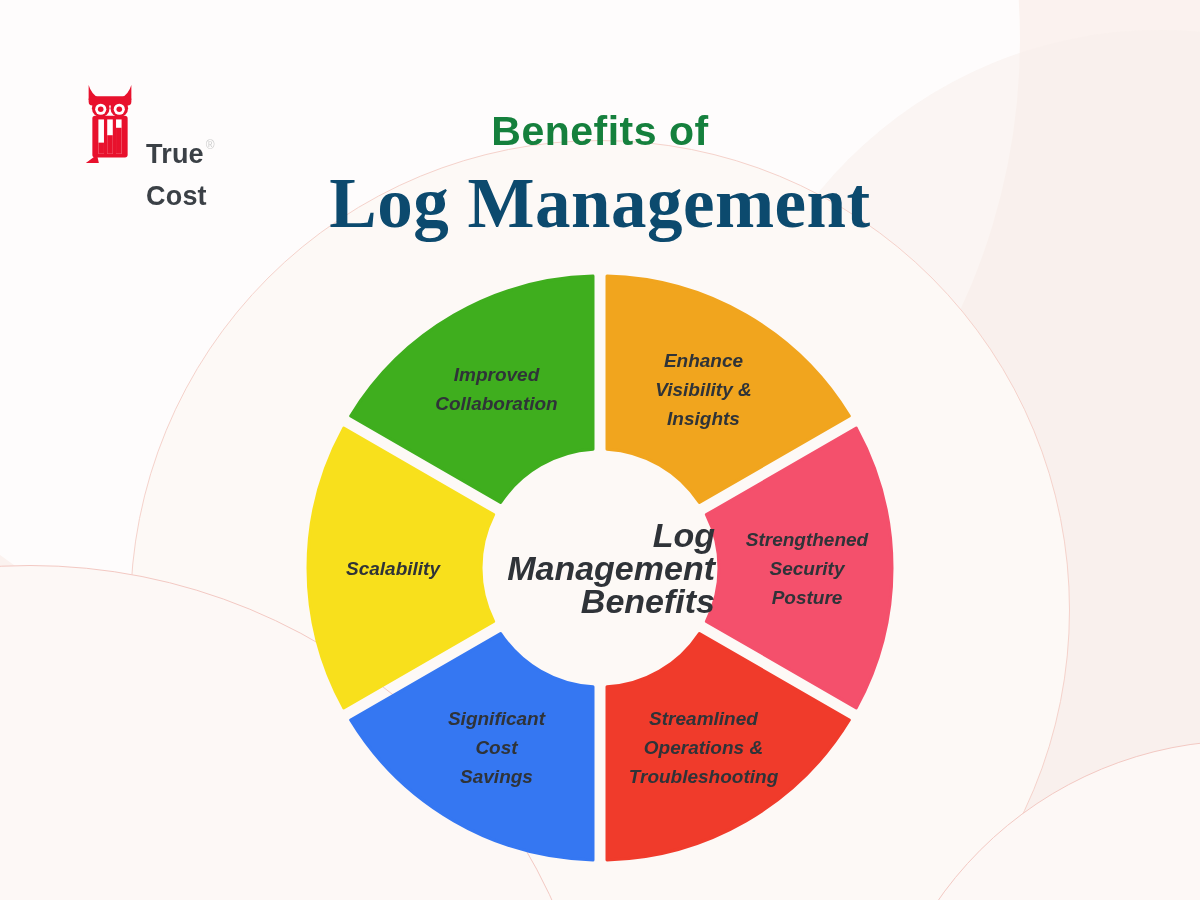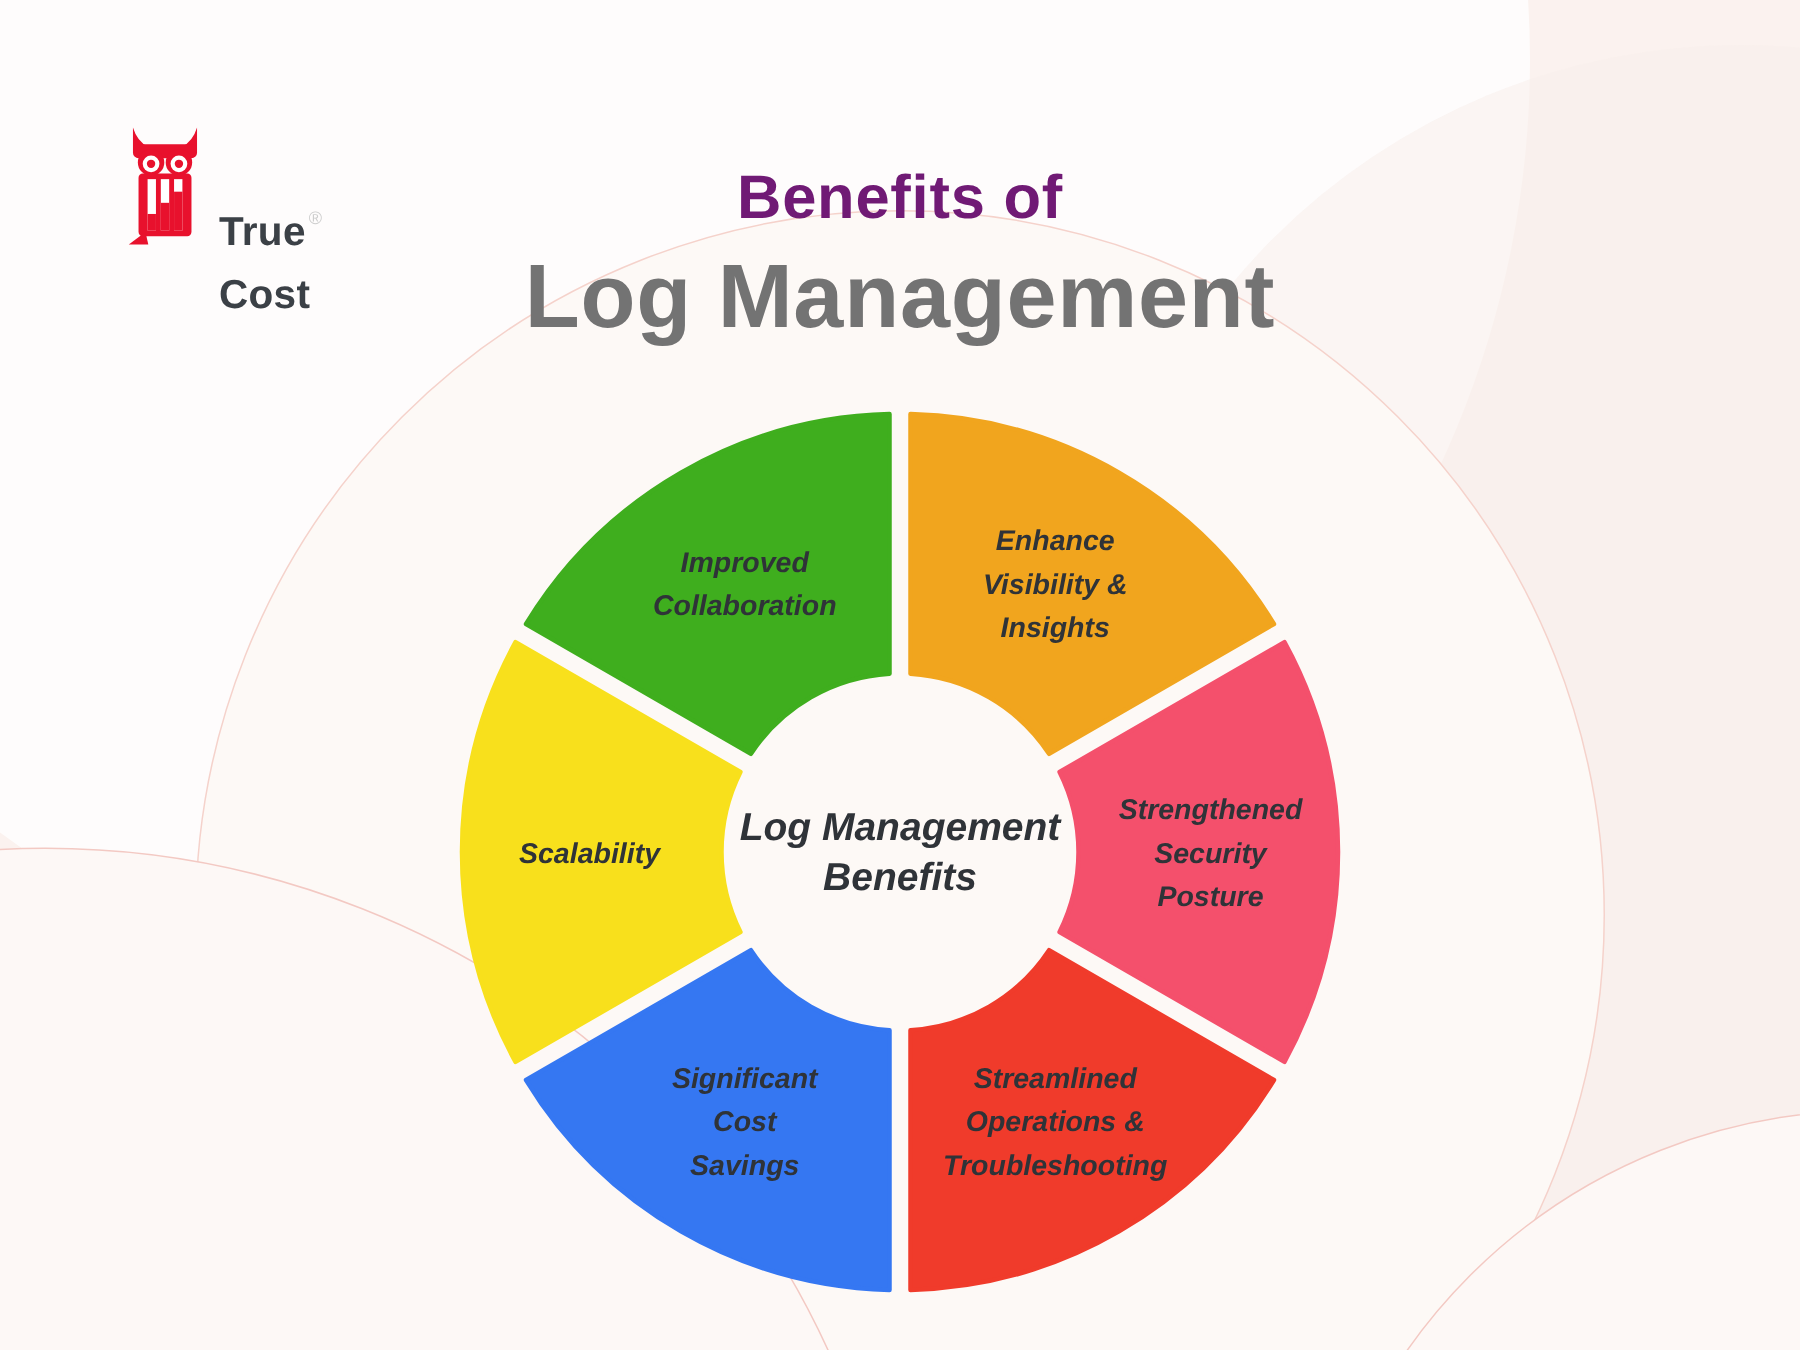--- a/index.html
+++ b/index.html
@@ -51,33 +51,33 @@
     font-weight: 700; font-size: 27px; line-height: 42px;
     color: #3b4046; letter-spacing: 0.2px;
   }
   .wordmark .tm {
     font-size: 12px; color: #cdcdcd; font-weight: 400;
     vertical-align: 14px; margin-left: 2px;
   }
   
   .title-block { position: absolute; left: 0; top: 108px; width: 1200px; text-align: center; }
   .title-eyebrow {
-    font-size: 41px; font-weight: 700; color: #701a75; letter-spacing: 0.5px;
+    font-size: 41px; font-weight: 700; color: #15803d; letter-spacing: 0.5px;
   }
   .title-main {
     margin-top: 8px;
-    font-size: 60px; font-weight: 700; color: #737373; letter-spacing: 0.5px;
+    font-size: 71px; font-weight: 700; color: #0c4a6e; letter-spacing: 0.5px; font-family: Liberation Serif, serif;
   }
   
   .wheel-wrap { position: absolute; left: 290px; top: 258px; width: 620px; height: 620px; font-style: italic; }
   .wheel-center {
     position: absolute; left: 310px; top: 310px;
     width: 230px; transform: translate(-50%, -50%);
-    text-align: center;
-    font-size: 26px; line-height: 33px; font-weight: 700; color: #2f3338;
+    text-align: right;
+    font-size: 34px; line-height: 33px; font-weight: 700; color: #2f3338;
   }
 </style>
 </head>
 <body>
 
 <div class="canvas">
 
   <div class="decor decor-white-top"></div>
   <div class="decor decor-top-right"></div>
   <div class="decor decor-ring"></div>

